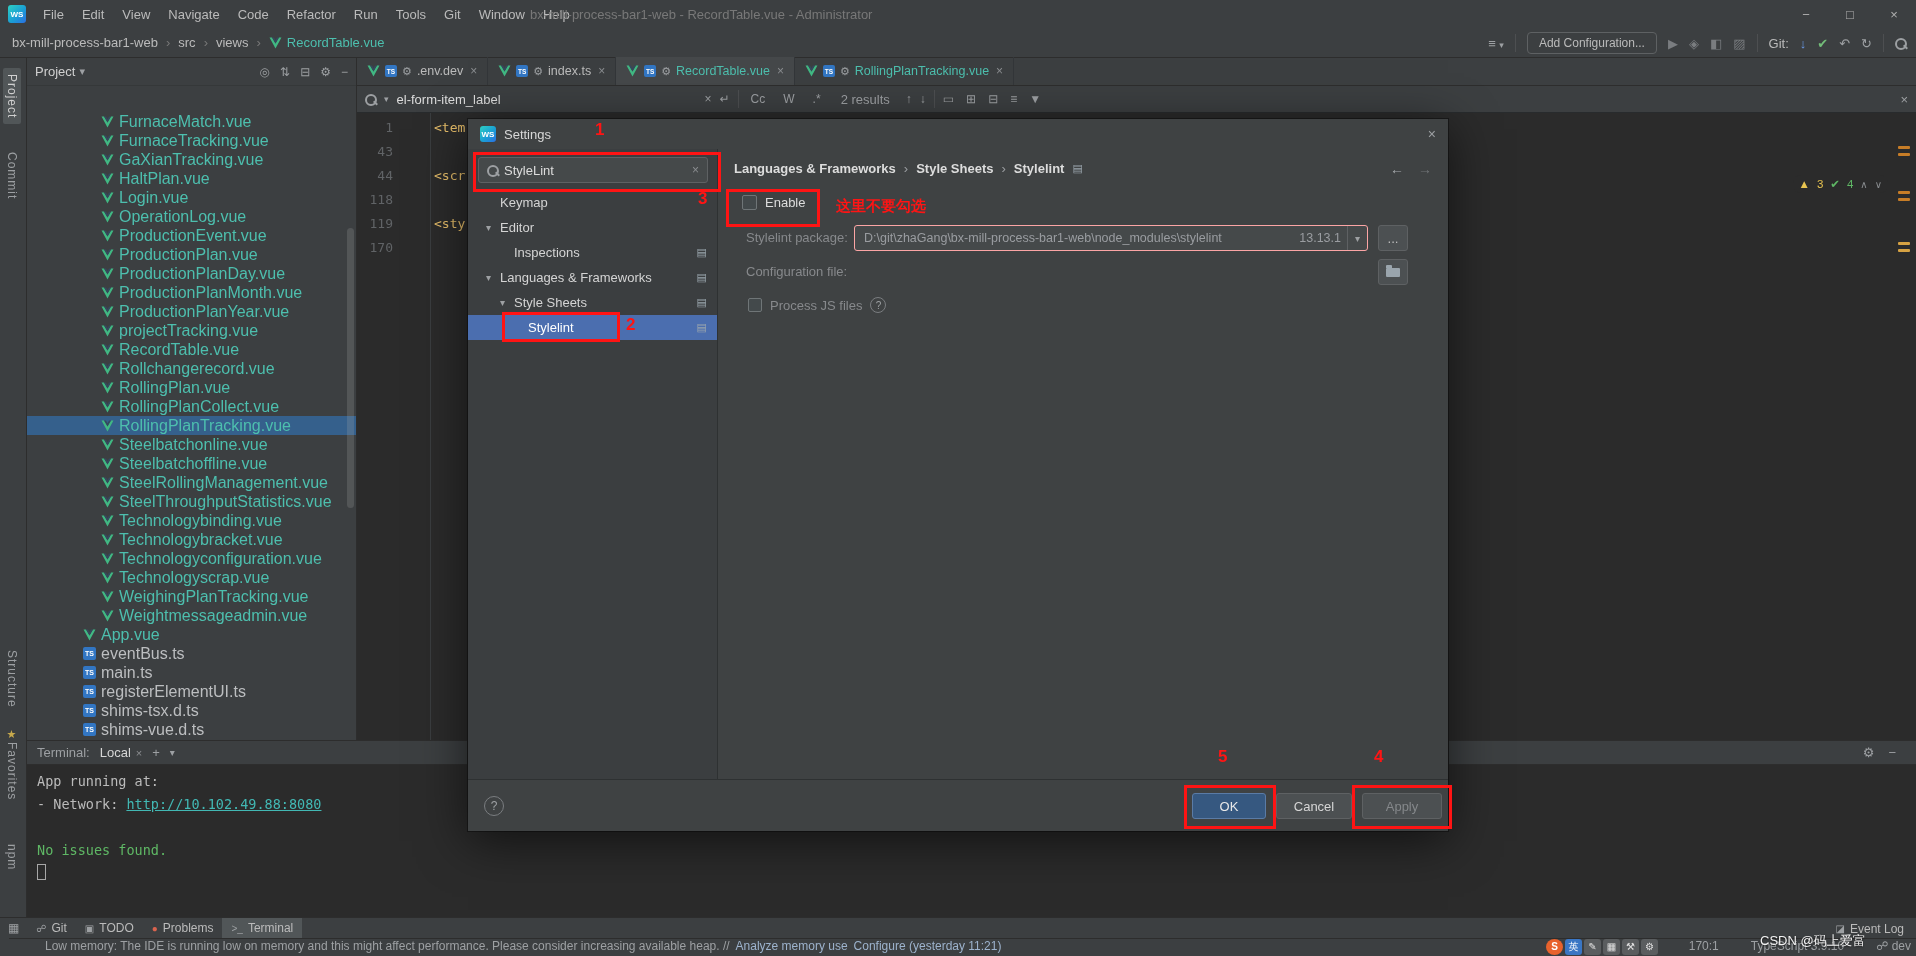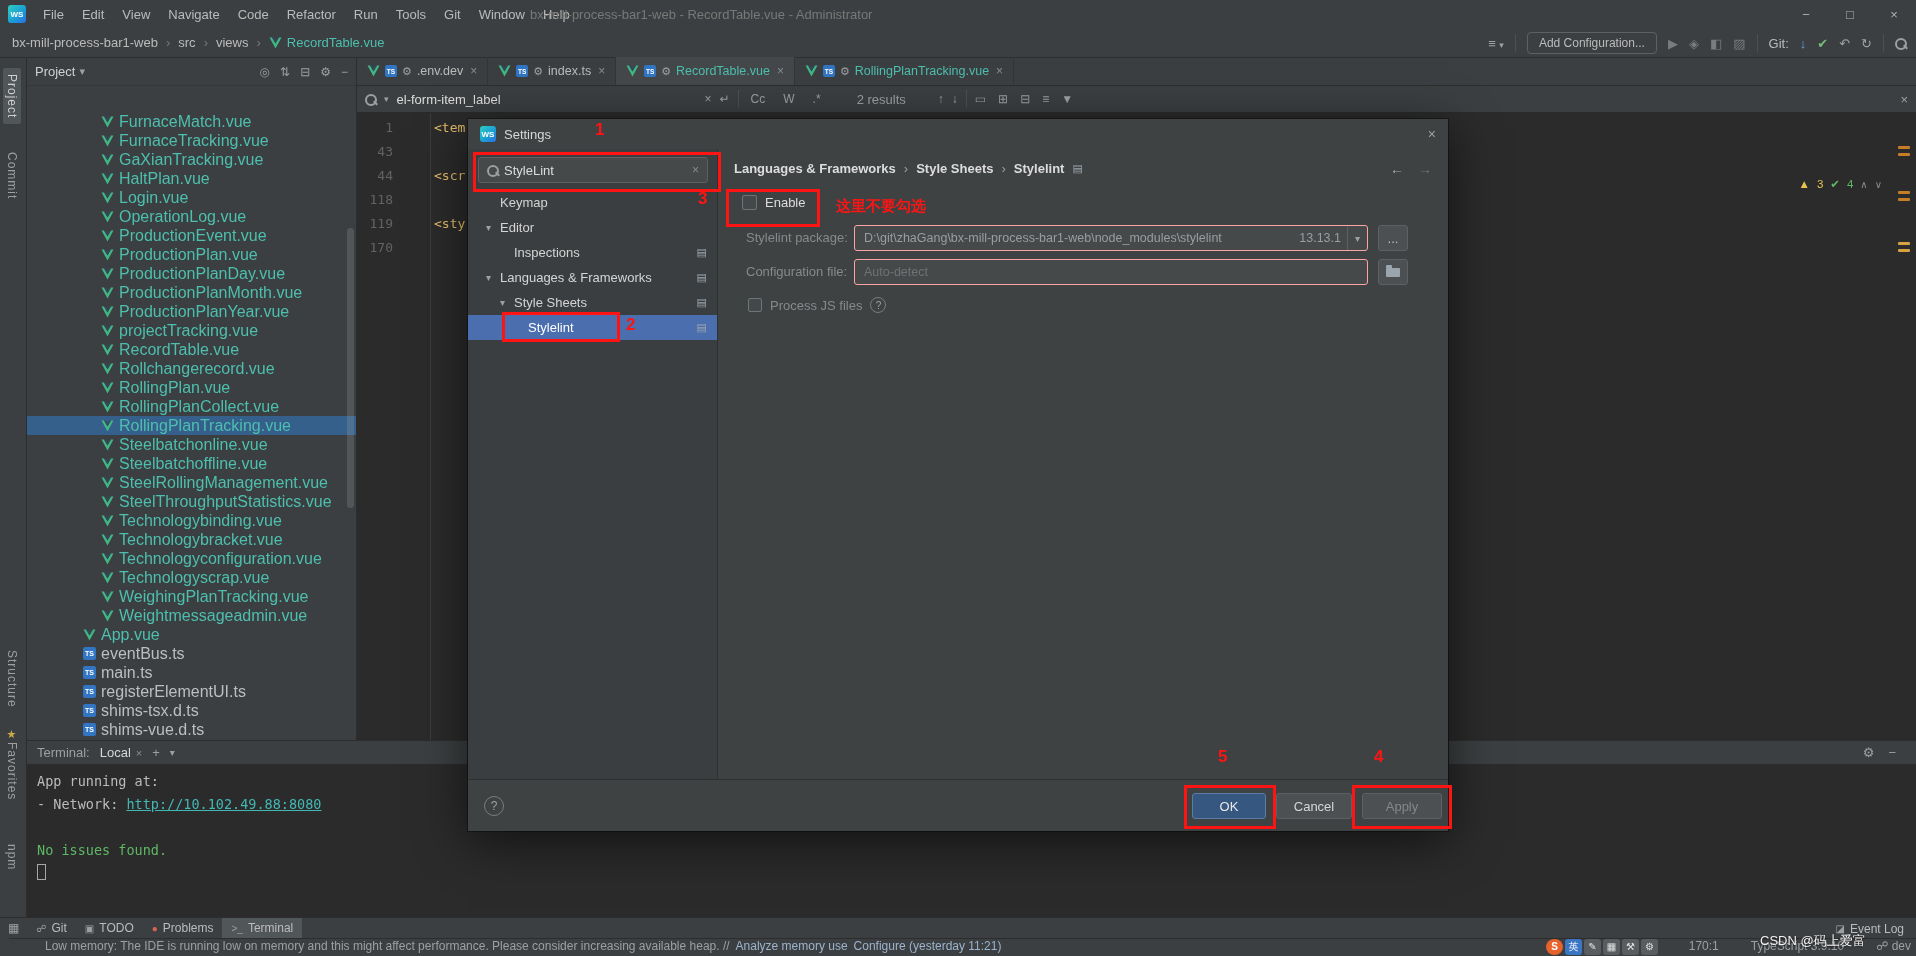--- a/index.html
+++ b/index.html
@@ -68,21 +68,21 @@
   .etab[data-type="vue"] .etab-label{color:var(--vue_teal,#4dbfae)}
   .etab .t-ico{margin-right:5px;display:inline-flex}
   .etab .ts-badge{width:12px;height:12px;background:#3276c3;color:#fff;font-size:6.5px;font-weight:bold;
       align-items:center;justify-content:center;border-radius:2px;display:inline-flex}
   .etab .env-ico{color:#9da0a3;font-size:11px}
   .etab-x{margin-left:7px;color:#8a8d90;font-size:12px}
   .findbar{height:27px;display:flex;align-items:center;border-bottom:1px solid #282b2d;background:#3c3f41;padding-left:8px;gap:8px}
   .find-input{width:300px;background:transparent;border:none;outline:none;color:#dddddd;font-size:13px;font-family:"Liberation Sans",sans-serif}
   .f-tog{color:#9da0a3;font-size:12px;padding:1px 4px;border-radius:3px}
   .f-act{color:#9da0a3;font-size:12px}
-  .find-results{color:#9da0a3;margin:0 24px}
+  .find-results{color:#9da0a3;margin:0 8px}
   .find-close{position:absolute;right:8px;color:#9da0a3}
   .codearea{position:absolute;left:0;top:55px;right:0;bottom:0;background:#2b2b2b}
   .gutter-sep{position:absolute;left:73px;top:0;bottom:0;width:1px;background:#3a3d3f}
   .lines{padding-top:2px}
   .cline{height:24px;display:flex;align-items:center;font-family:"DejaVu Sans Mono",monospace;font-size:13px}
   .lnum{width:36px;text-align:right;color:#606366;flex:none}
   .lcode{margin-left:41px;color:var(--code_orange,#e8bf6a);white-space:pre}
   .inspect{position:absolute;right:28px;top:62px;display:flex;align-items:center;gap:7px;font-size:11.5px;background:#2b2b2b;padding:2px 6px;border-radius:8px}
   .insp-warn{color:var(--warning_yellow,#e8c450)}
   .insp-ok{color:var(--success_green,#5fb865)}
@@ -855,23 +855,20 @@
 
       <span class="r-label" style="top:81px" data-bind="dialog.package_label">Stylelint package:</span>
       <div class="combo" style="top:76px">
         <span class="path" data-bind="dialog.package_value">D:\git\zhaGang\bx-mill-process-bar1-web\node_modules\stylelint</span>
         <span class="ver" data-bind="dialog.package_version">13.13.1</span>
         <span class="drop" data-bind="glyphs.caret">▾</span>
       </div>
       <button class="mini-btn" style="top:76px" data-bind="glyphs.more">...</button>
 
       <span class="r-label" style="top:115px" data-bind="dialog.config_label">Configuration file:</span>
-      <div class="combo" style="top:110px">
-        <span class="path" style="color:#6e7275" data-bind="dialog.config_placeholder">Auto-detect</span>
-      </div>
       <button class="mini-btn" style="top:110px">
           <span class="folder-ico"></span>
         </button>
 
       <div class="pjs-row">
         <span class="checkbox"></span>
         <span data-bind="dialog.process_js_label">Process JS files</span>
         <span class="help-circ" data-bind="glyphs.help">?</span>
       </div>
     </div>

